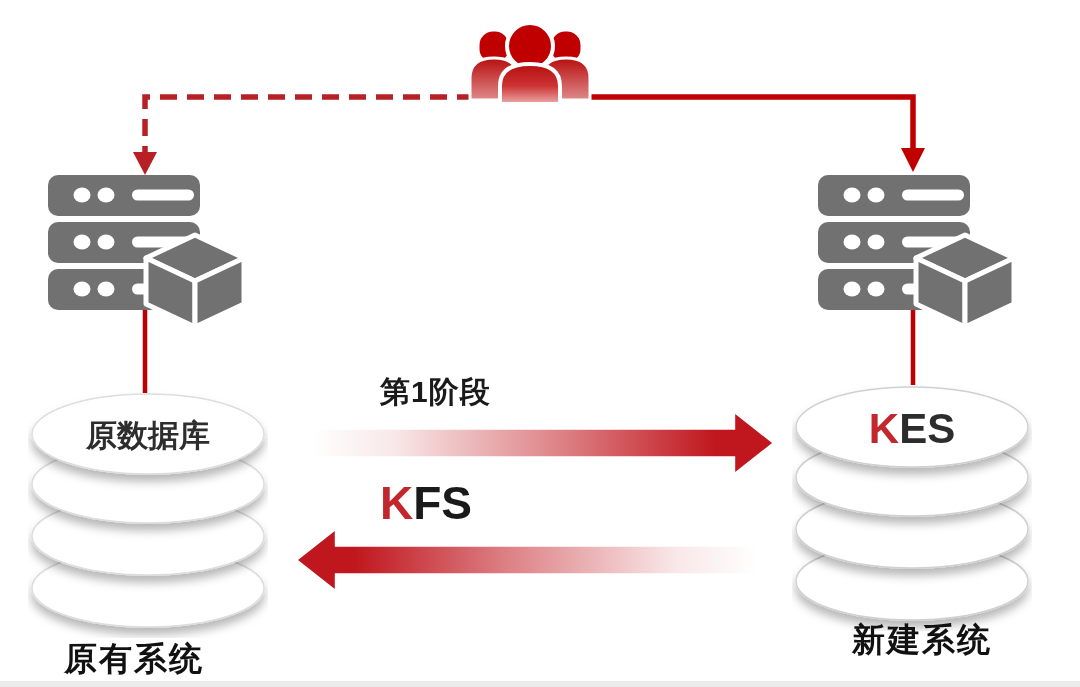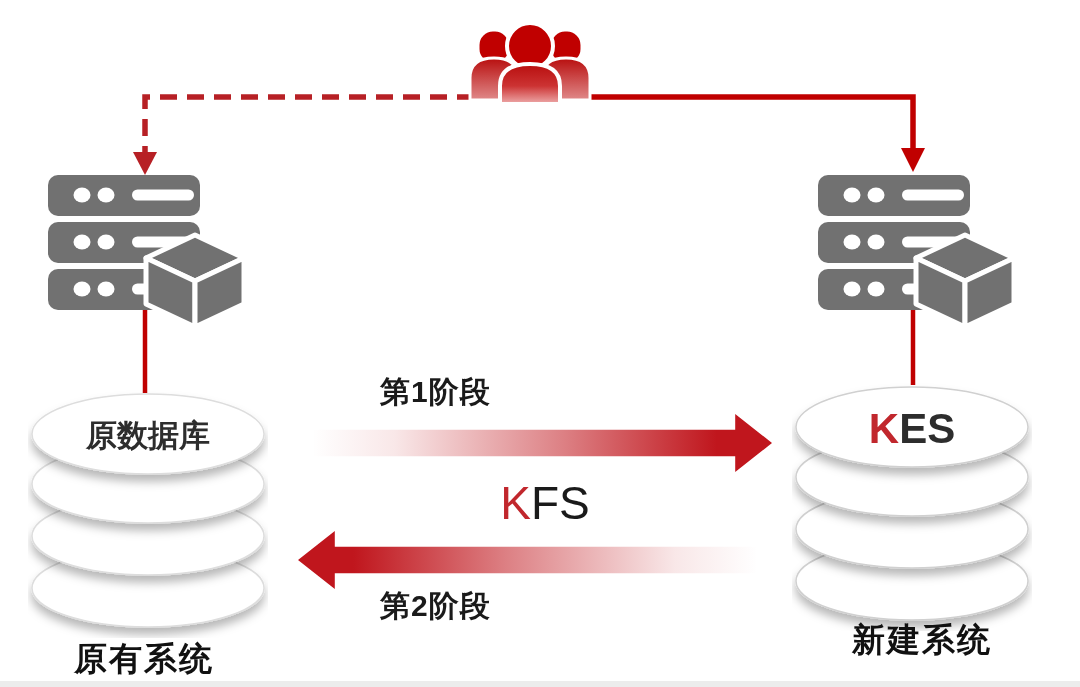--- a/index.html
+++ b/index.html
@@ -8,21 +8,21 @@
     font-family: "Liberation Sans", "DejaVu Sans", sans-serif;
     width: 1080px; height: 687px; position: relative; overflow: hidden;
   }
   .stage { position: absolute; inset: 0; width: 1080px; height: 687px; background: #ffffff; }
   .abs { position: absolute; }
   .label-cn {
     font-weight: bold; color: #1a1a1a; text-align: left;
     letter-spacing: 1px;
   }
   .phase-label { font-size: 30px; width: 330px; }
-  .kfs-label { font-size: 46px; width: 330px; font-weight: normal; color: #1a1a1a; text-align: center; }
+  .kfs-label { font-size: 46px; width: 330px; font-weight: bold; color: #1a1a1a; text-align: left; }
   .kfs-label .k-red { color: #c1272d; }
   .system-label { font-size: 33px; font-weight: bold; color: #111111; letter-spacing: 2px; }
   .arrow-right {
     left: 312px; top: 414px; width: 460px; height: 58px;
     background: linear-gradient(90deg, rgba(192,22,29,0) 0%, rgba(192,22,29,0.10) 18%, rgba(192,22,29,0.55) 55%, #c0161d 88%);
     clip-path: polygon(0 27%, 92% 27%, 92% 0%, 100% 50%, 92% 100%, 92% 73%, 0 73%);
   }
   .arrow-left {
     left: 298px; top: 531px; width: 460px; height: 58px;
     background: linear-gradient(270deg, rgba(192,22,29,0) 0%, rgba(192,22,29,0.10) 18%, rgba(192,22,29,0.55) 55%, #c0161d 88%);
@@ -161,19 +161,18 @@
   <div class="abs label-cn phase-label" style="left:380px;top:372px;">第1阶段</div>
 
   <div class="abs arrow-right"></div>
 
   <div class="abs kfs-label" style="left:380px;top:476px;">
     <span class="k-red">K</span><span>FS</span>
   </div>
 
   <div class="abs arrow-left"></div>
 
-  <div class="abs label-cn phase-label" style="left:380px;top:586px;">第2阶段</div>
 
-  <div class="abs system-label" style="left:74px;top:637px;">原有系统</div>
+  <div class="abs system-label" style="left:64px;top:637px;">原有系统</div>
   <div class="abs system-label" style="left:852px;top:618px;">新建系统</div>
 
   <div class="bottom-strip"></div>
 </div>
 
 </body></html>

